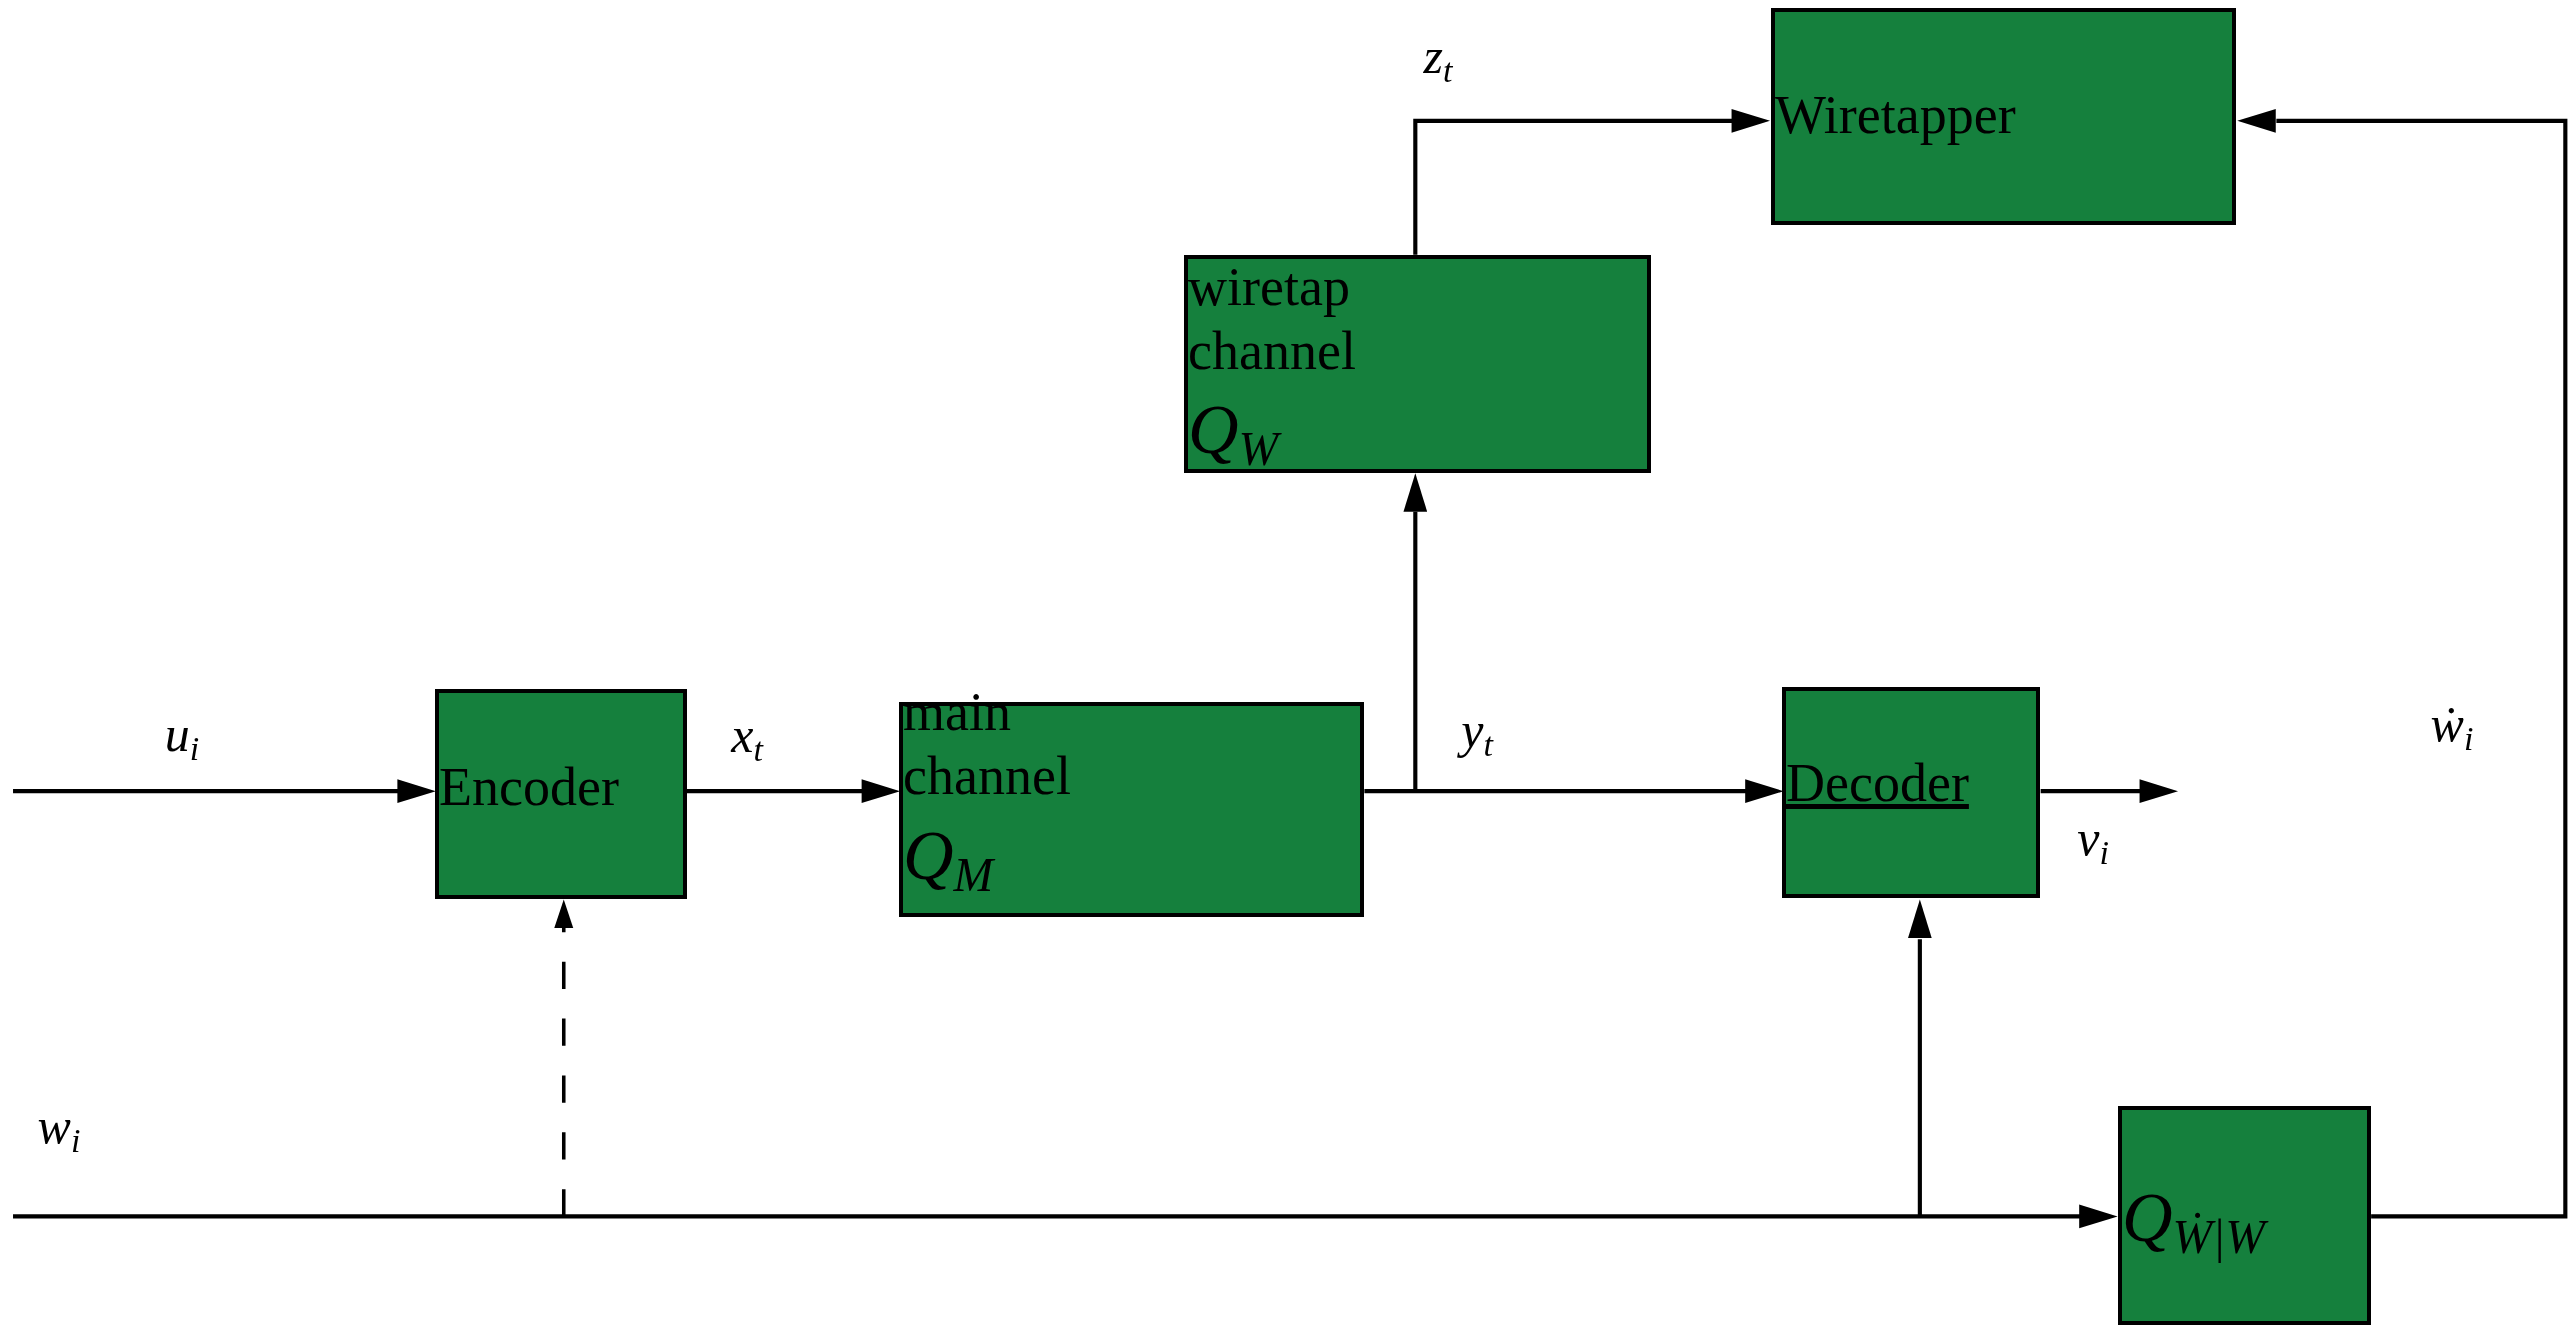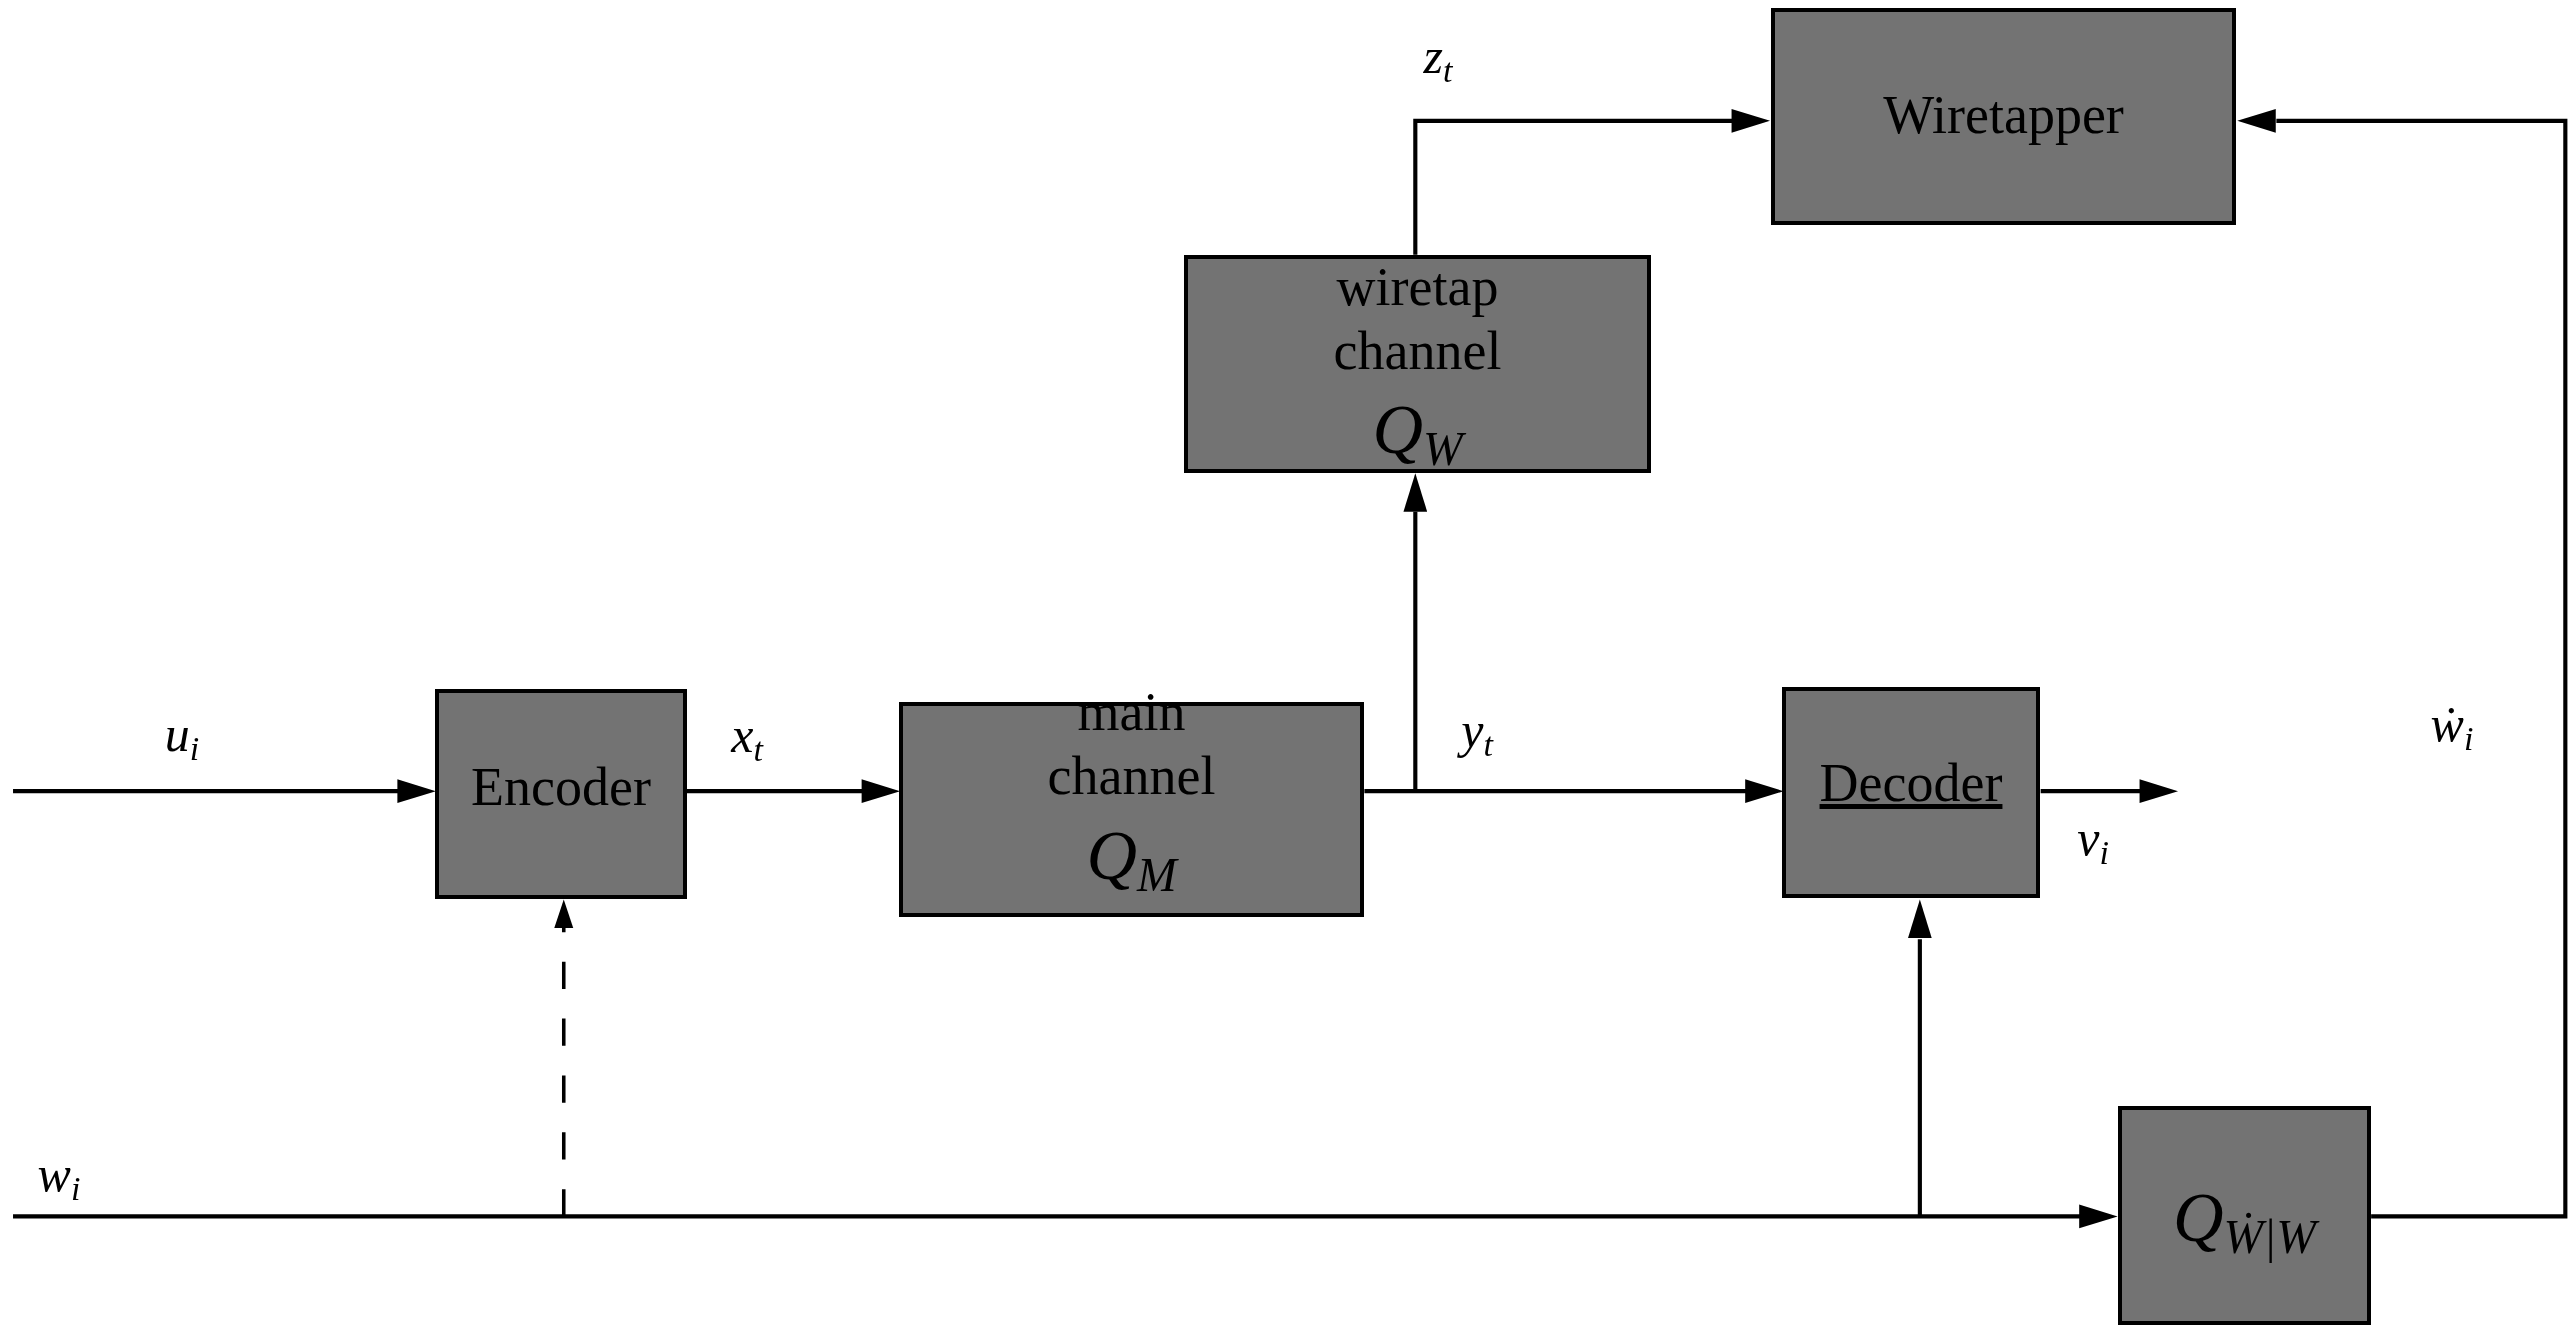--- a/index.html
+++ b/index.html
@@ -11,24 +11,24 @@
     font-family: "Liberation Serif", serif;
     color: #000000;
     overflow: hidden;
   }
   #wires { position: absolute; left: 0; top: 0; width: 2576px; height: 1339px; }
 
   .box {
     position: absolute;
     box-sizing: border-box;
     border: 4.1px solid #000000;
-    background: #737373;
+    background: #15803d;
     display: flex;
     flex-direction: column;
-    align-items: center;
+    align-items: flex-start;
     justify-content: center;
     text-align: center;
     font-size: 54px;
     line-height: 1.18;
     color: #000000;
   }
   .box-wiretapper   { left: 1771px; top: 7.7px;   width: 465px; height: 217px; }
   .box-wiretap-ch   { left: 1184px; top: 255px;  width: 467px; height: 218px; }
   .box-encoder      { left: 435px;  top: 689px; width: 252px; height: 210px; padding-bottom: 12px; }
   .box-main-ch      { left: 899px; top: 702px; width: 465px; height: 215px; padding-bottom: 40px; }
@@ -43,21 +43,21 @@
     font-style: italic;
     font-size: 50px;
     white-space: nowrap;
     color: #000000;
   }
   .lbl-u  { left: 182px;  top: 734px; }
   .lbl-x  { left: 747px; top: 735px; }
   .lbl-y  { left: 1477px; top: 730px; }
   .lbl-z  { left: 1438px; top: 56px; }
   .lbl-v  { left: 2093px; top: 838px; }
-  .lbl-w  { left: 59px;  top: 1174px; }
+  .lbl-w  { left: 59px;  top: 1126px; }
   .lbl-wh { left: 2452px; top: 724px; }
 </style>
 </head>
 <body>
 
 <div id="canvas">
 
   <svg id="wires" viewBox="0 0 4350 2261" xmlns="http://www.w3.org/2000/svg">
     <g stroke="#000000" stroke-width="7" fill="none">
       <g>

